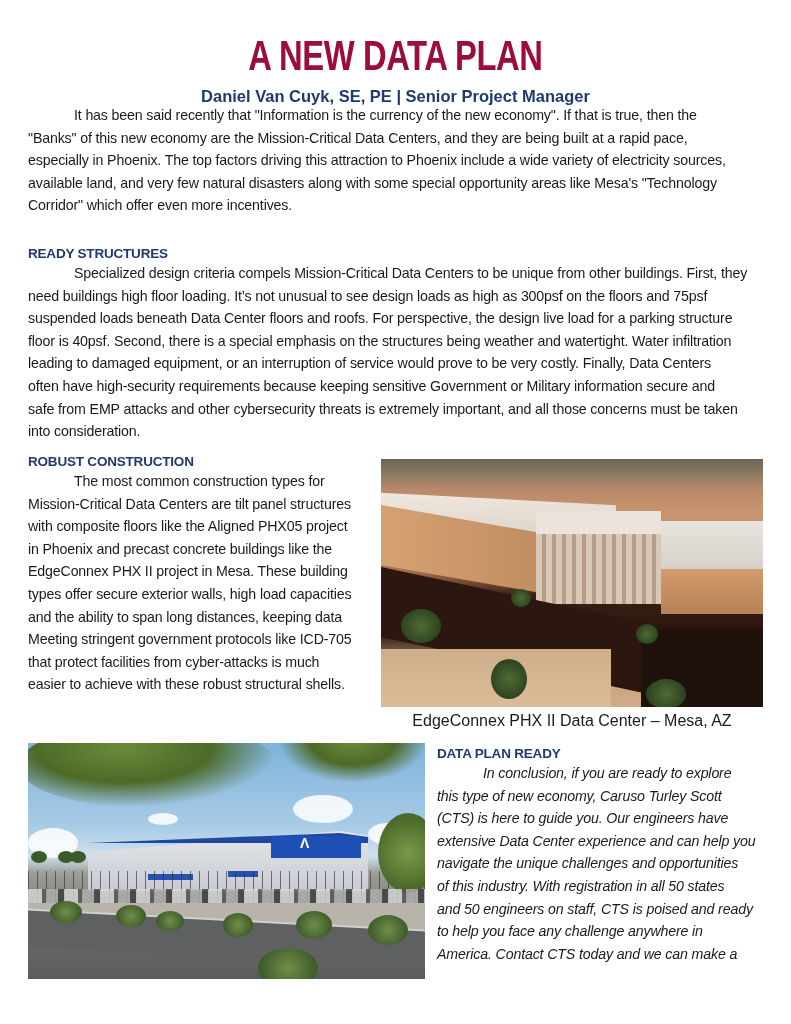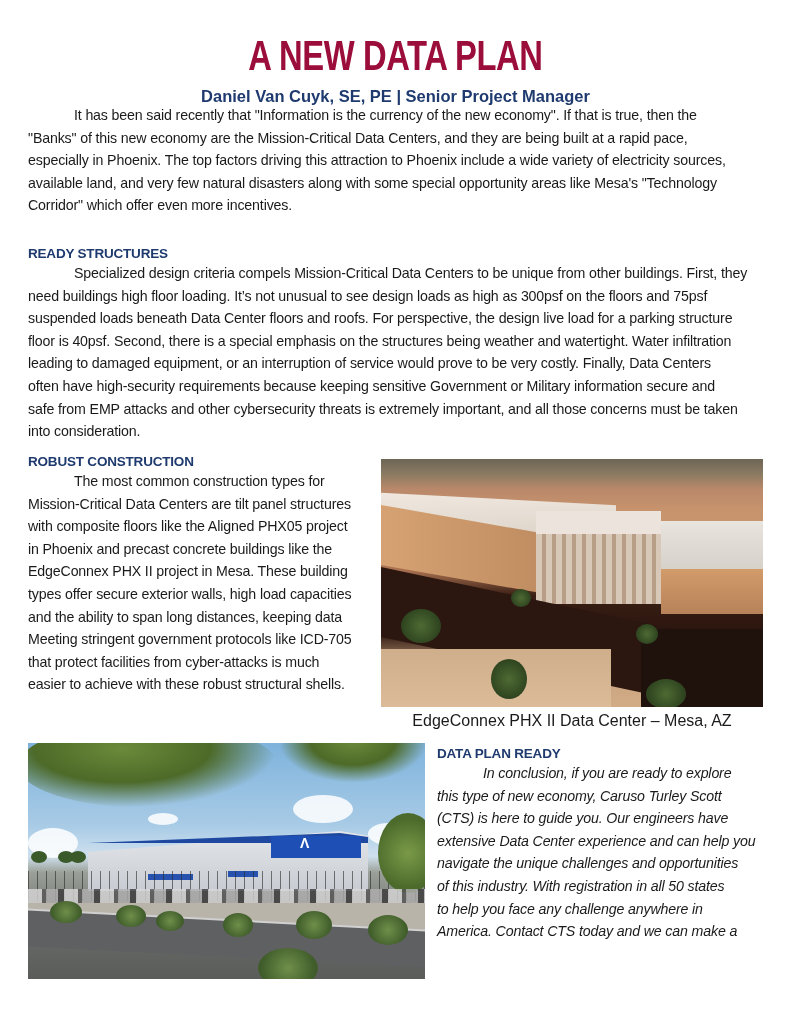--- a/index.html
+++ b/index.html
@@ -149,17 +149,18 @@
   </div>
 
   <div class="heading" style="left:437px; top:745px;text-align:right;">DATA PLAN READY</div>
   <div class="para" style="left:437px; top:762px; width:345px;font-style:italic;">
     <div><span class="indent"></span><span>In conclusion, if you are ready to explore</span></div>
     <div>this type of new economy, Caruso Turley Scott</div>
     <div>(CTS) is here to guide you. Our engineers have</div>
     <div>extensive Data Center experience and can help you</div>
     <div>navigate the unique challenges and opportunities</div>
     <div>of this industry. With registration in all 50 states</div>
+    <div>and 50 engineers on staff, CTS is poised and ready</div>
     <div>to help you face any challenge anywhere in</div>
     <div>America. Contact CTS today and we can make a</div>
   </div>
 
 </div>
 
 </body></html>

